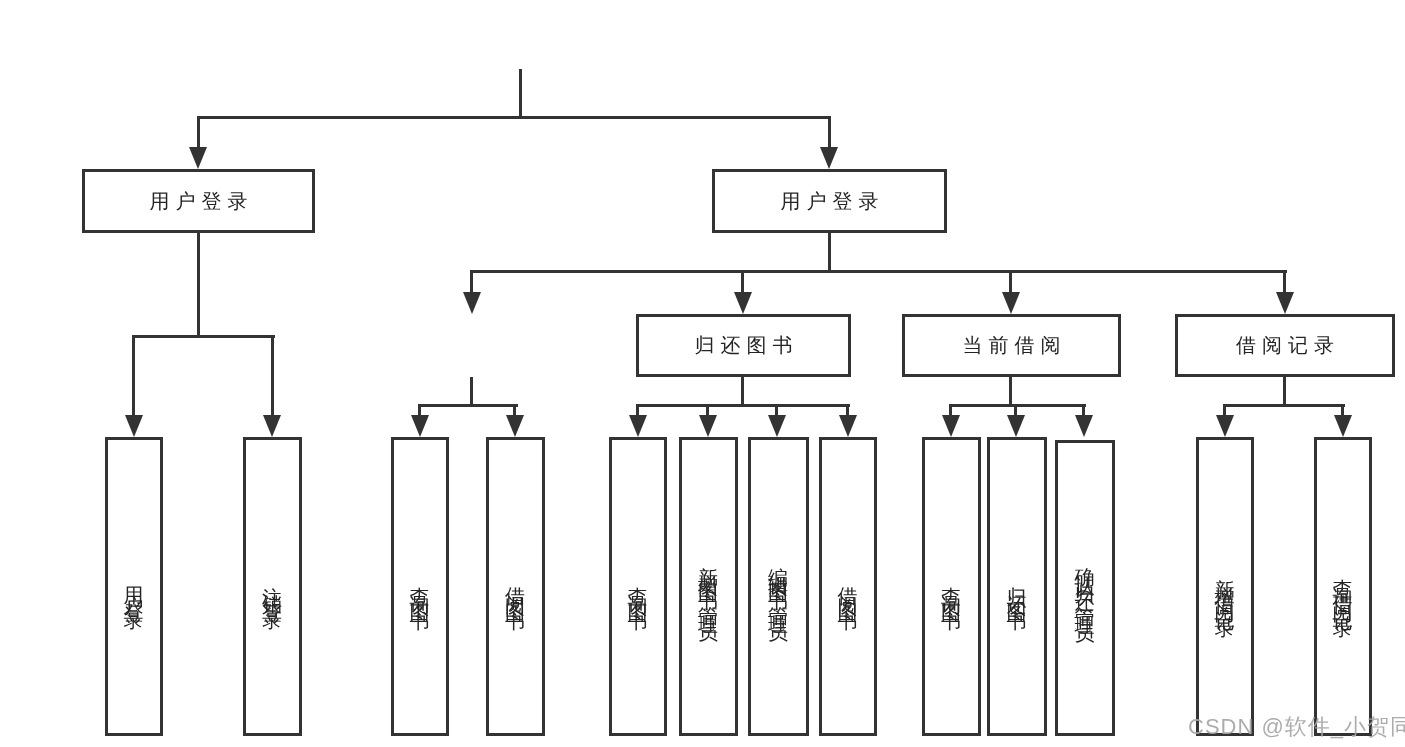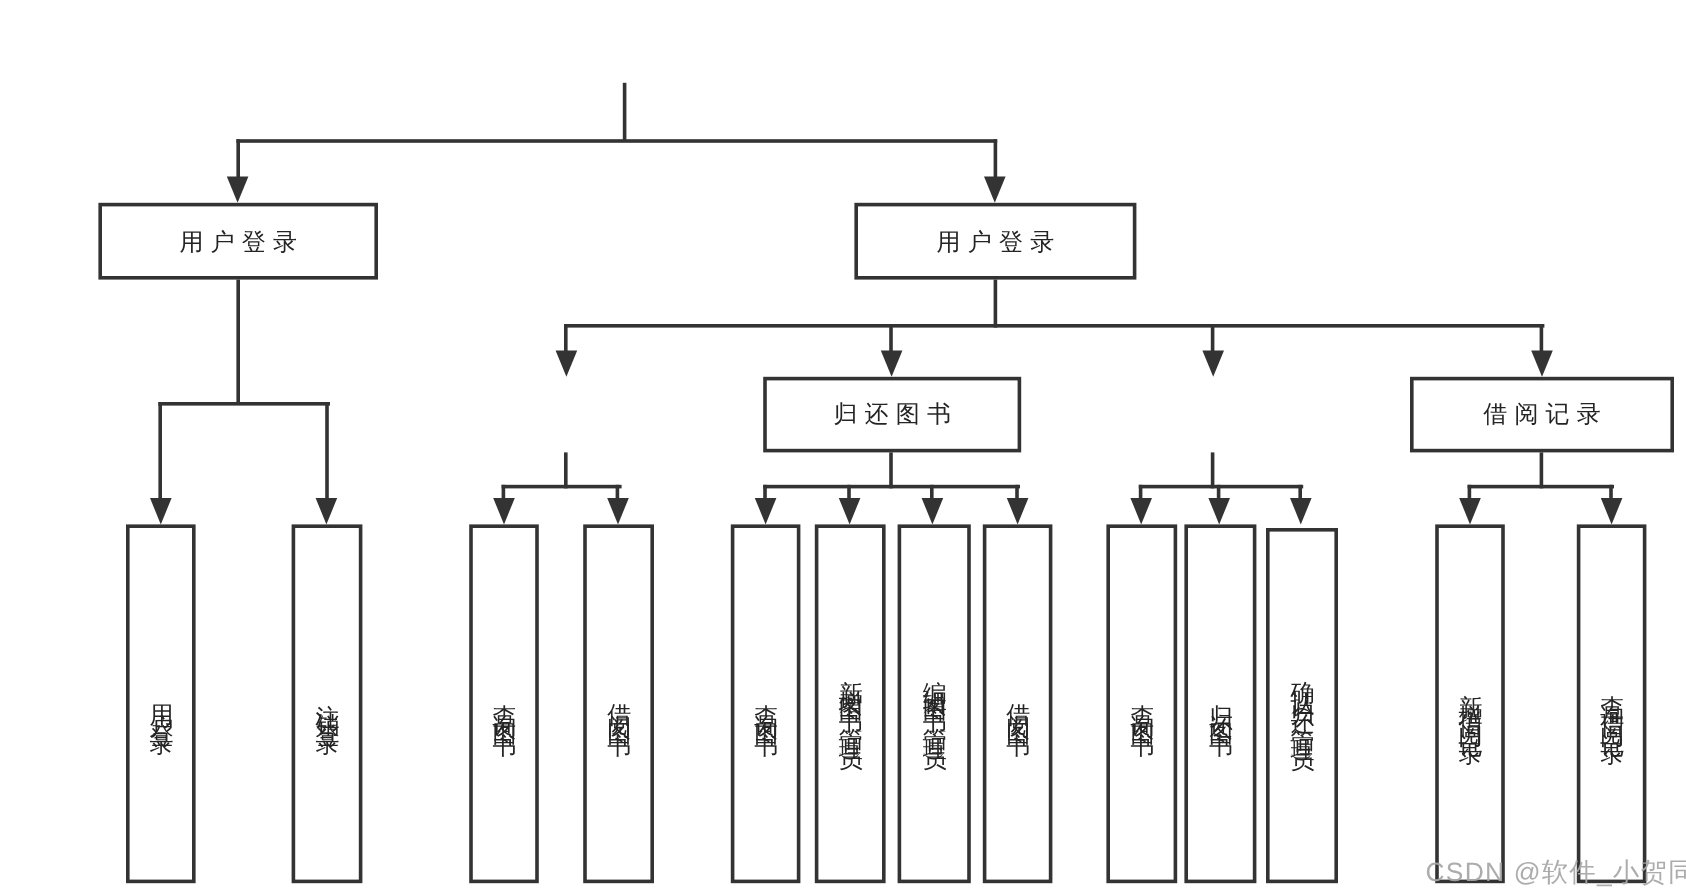--- a/index.html
+++ b/index.html
@@ -67,20 +67,21 @@
   <div class="ln" style="left:470px;top:270px;width:3px;height:24px"></div>
   <div class="ln" style="left:741px;top:270px;width:3px;height:24px"></div>
   <div class="ln" style="left:1009px;top:270px;width:3px;height:24px"></div>
   <div class="ln" style="left:1283px;top:270px;width:3px;height:24px"></div>
   <div class="arr" style="left:463px;top:292px"></div>
   <div class="arr" style="left:734px;top:292px"></div>
   <div class="arr" style="left:1002px;top:292px"></div>
   <div class="arr" style="left:1276px;top:292px"></div>
 
   <div class="box" style="left:636px;top:314px;width:215px;height:63px">归还图书</div>
+  <div class="box" style="left:902px;top:314px;width:219px;height:63px">当前借阅</div>
   <div class="box" style="left:1175px;top:314px;width:220px;height:63px">借阅记录</div>
 
   <div class="ln" style="left:470px;top:377px;width:3px;height:30px"></div>
   <div class="ln" style="left:418px;top:404px;width:100px;height:3px"></div>
   <div class="ln" style="left:418px;top:404px;width:3px;height:14px"></div>
   <div class="ln" style="left:513px;top:404px;width:3px;height:14px"></div>
   <div class="arr" style="left:411px;top:415px"></div>
   <div class="arr" style="left:506px;top:415px"></div>
 
   <div class="ln" style="left:741px;top:377px;width:3px;height:30px"></div>

